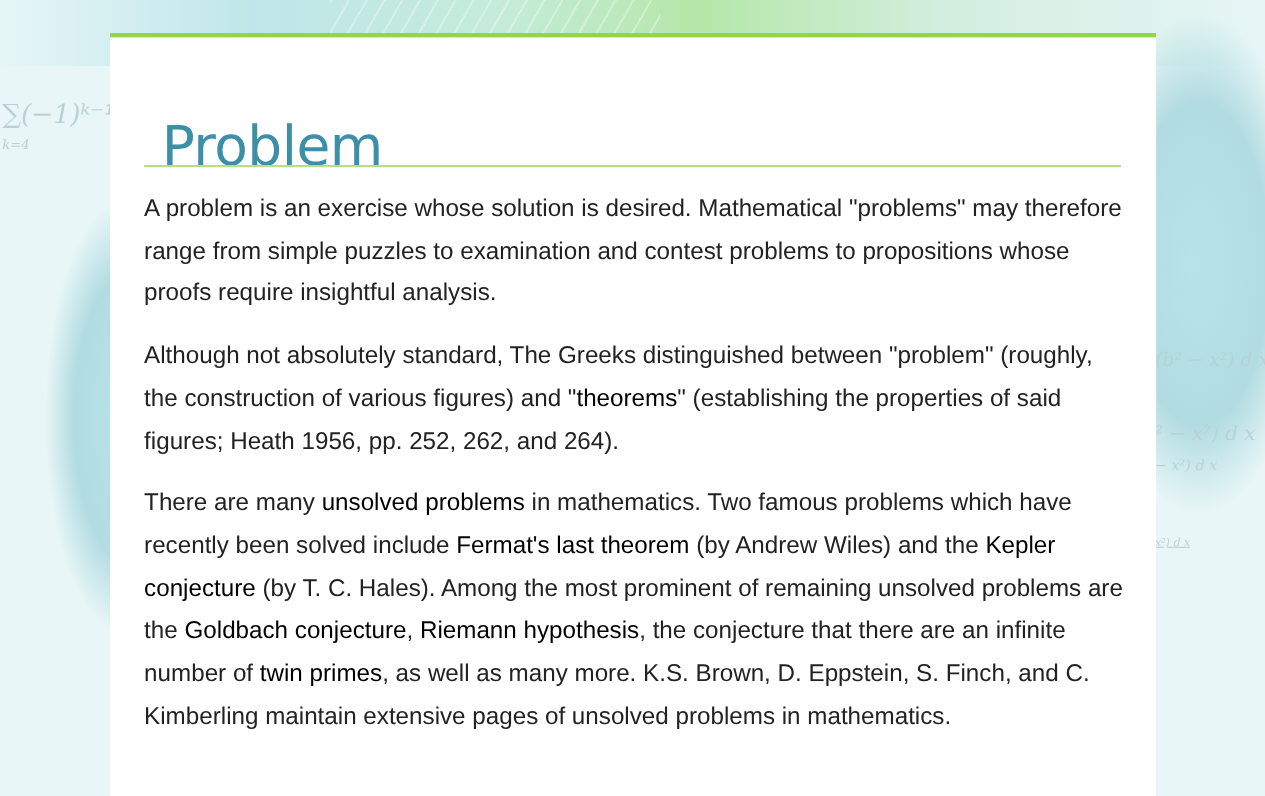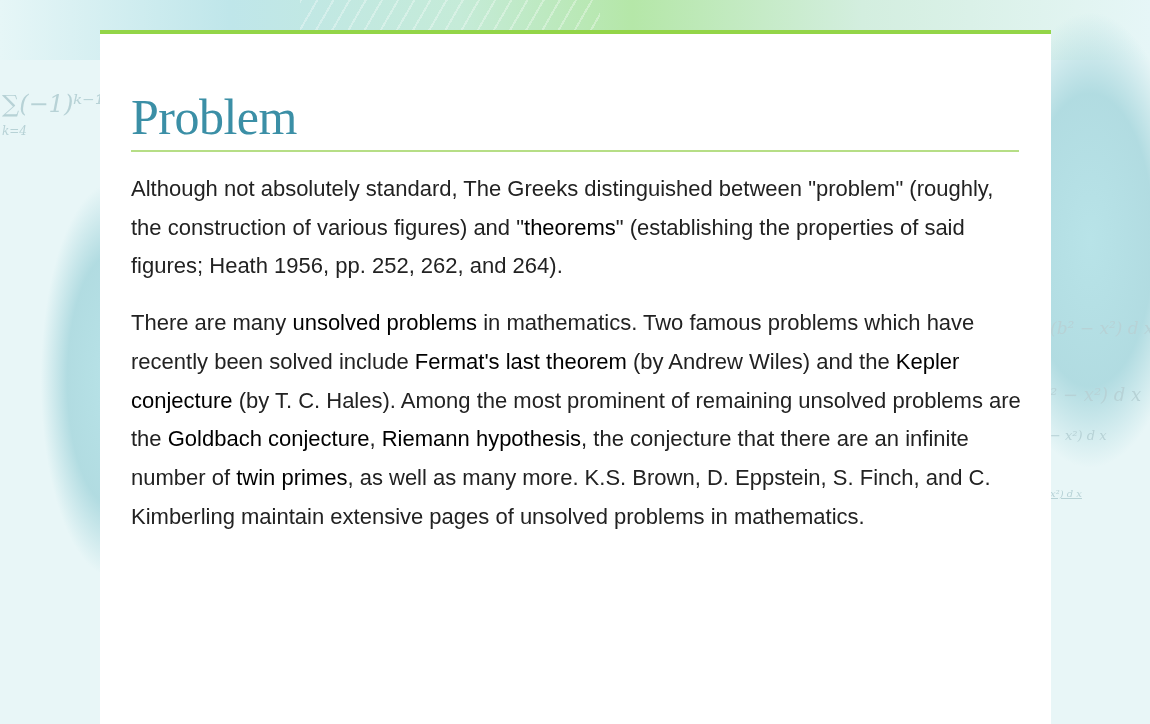--- a/index.html
+++ b/index.html
@@ -73,34 +73,37 @@
 </div>
 <div class="formula" style="left:74px; top:134px; font-size:16px;margin-left:28px;">
   <span>−ln</span>
 </div>
 <div class="formula" style="left:1050px; top:318px; font-size:17px;">
   <span>(b² − x²)  d x</span>
 </div>
 <div class="formula" style="left:1050px; top:384px; font-size:18px;">
   <span>² − x²)  d x</span>
 </div>
-<div class="formula" style="left:1050px; top:428px; font-size:13px;">
+<div class="formula" style="left:1050px; top:416px; font-size:13px;">
   <span>− x²)  d x</span>
 </div>
 <div class="formula" style="left:1050px; top:488px; font-size:10px;text-decoration:underline;">
   <span>x²)  d x</span>
 </div>
 
 <div class="card">
 
 
-  <h1 class="title" style="margin:0;font-family:Liberation Serif, serif;">Problem</h1>
+  <h1 class="title" style="margin:16px;">Problem</h1>
   <div class="rule"></div>
 
   <div class="body">
+    <p>
+      <span>A problem is an exercise whose solution is desired. Mathematical "problems" may therefore range from simple puzzles to examination and contest problems to propositions whose proofs require insightful analysis.</span>
+    </p>
     <p>
       <span>Although not absolutely standard, The Greeks distinguished between "problem" (roughly, the construction of various figures) and "</span><a href="#">theorems</a><span>" (establishing the properties of said figures; Heath 1956, pp. 252, 262, and 264).</span>
     </p>
     <p>
       <span>There are many </span><a href="#">unsolved problems</a><span> in mathematics. Two famous problems which have recently been solved include </span><a href="#">Fermat's last theorem</a><span> (by Andrew Wiles) and the </span><a href="#">Kepler conjecture</a><span> (by T. C. Hales). Among the most prominent of remaining unsolved problems are the </span><a href="#">Goldbach conjecture</a><span>, </span><a href="#">Riemann hypothesis</a><span>, the conjecture that there are an infinite number of </span><a href="#">twin primes</a><span>, as well as many more. K.S. Brown, D. Eppstein, S. Finch, and C. Kimberling maintain extensive pages of unsolved problems in mathematics.</span>
     </p>
   </div>
 </div>
 
 </body></html>

